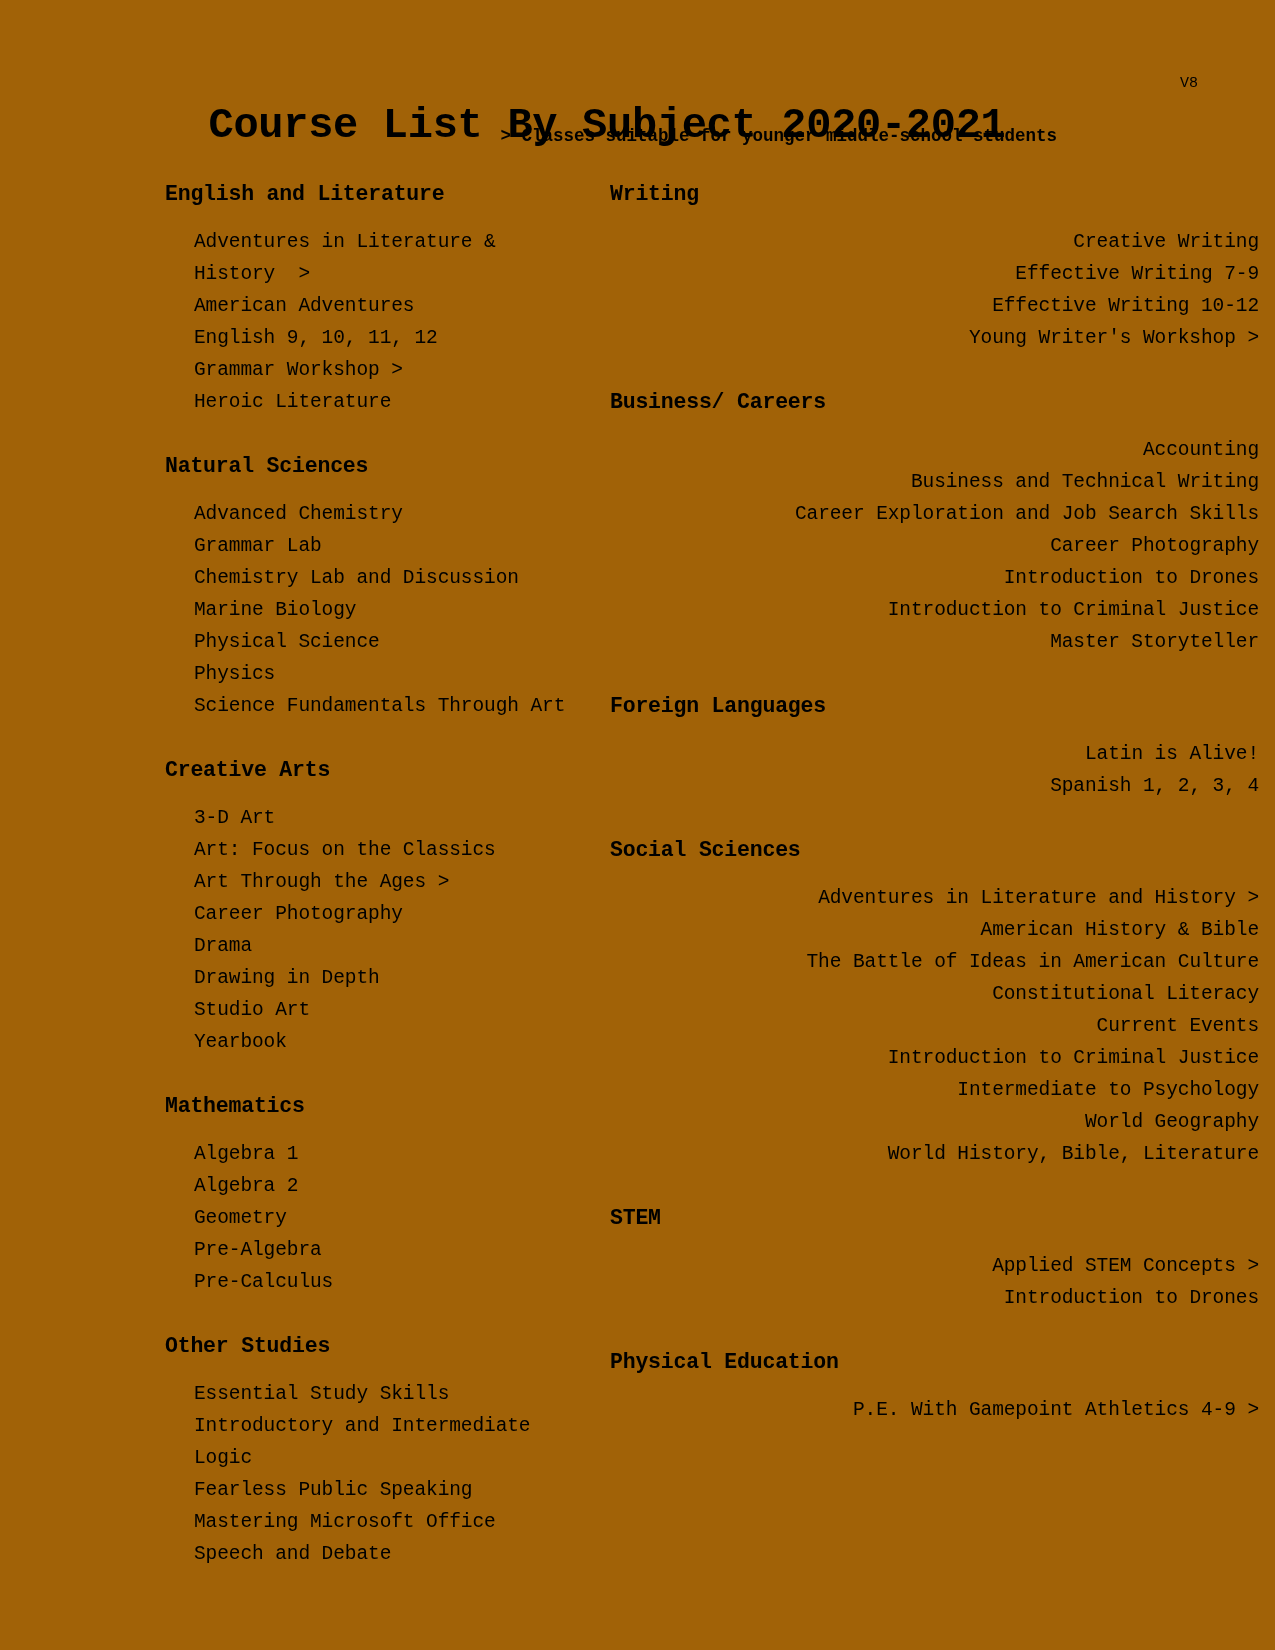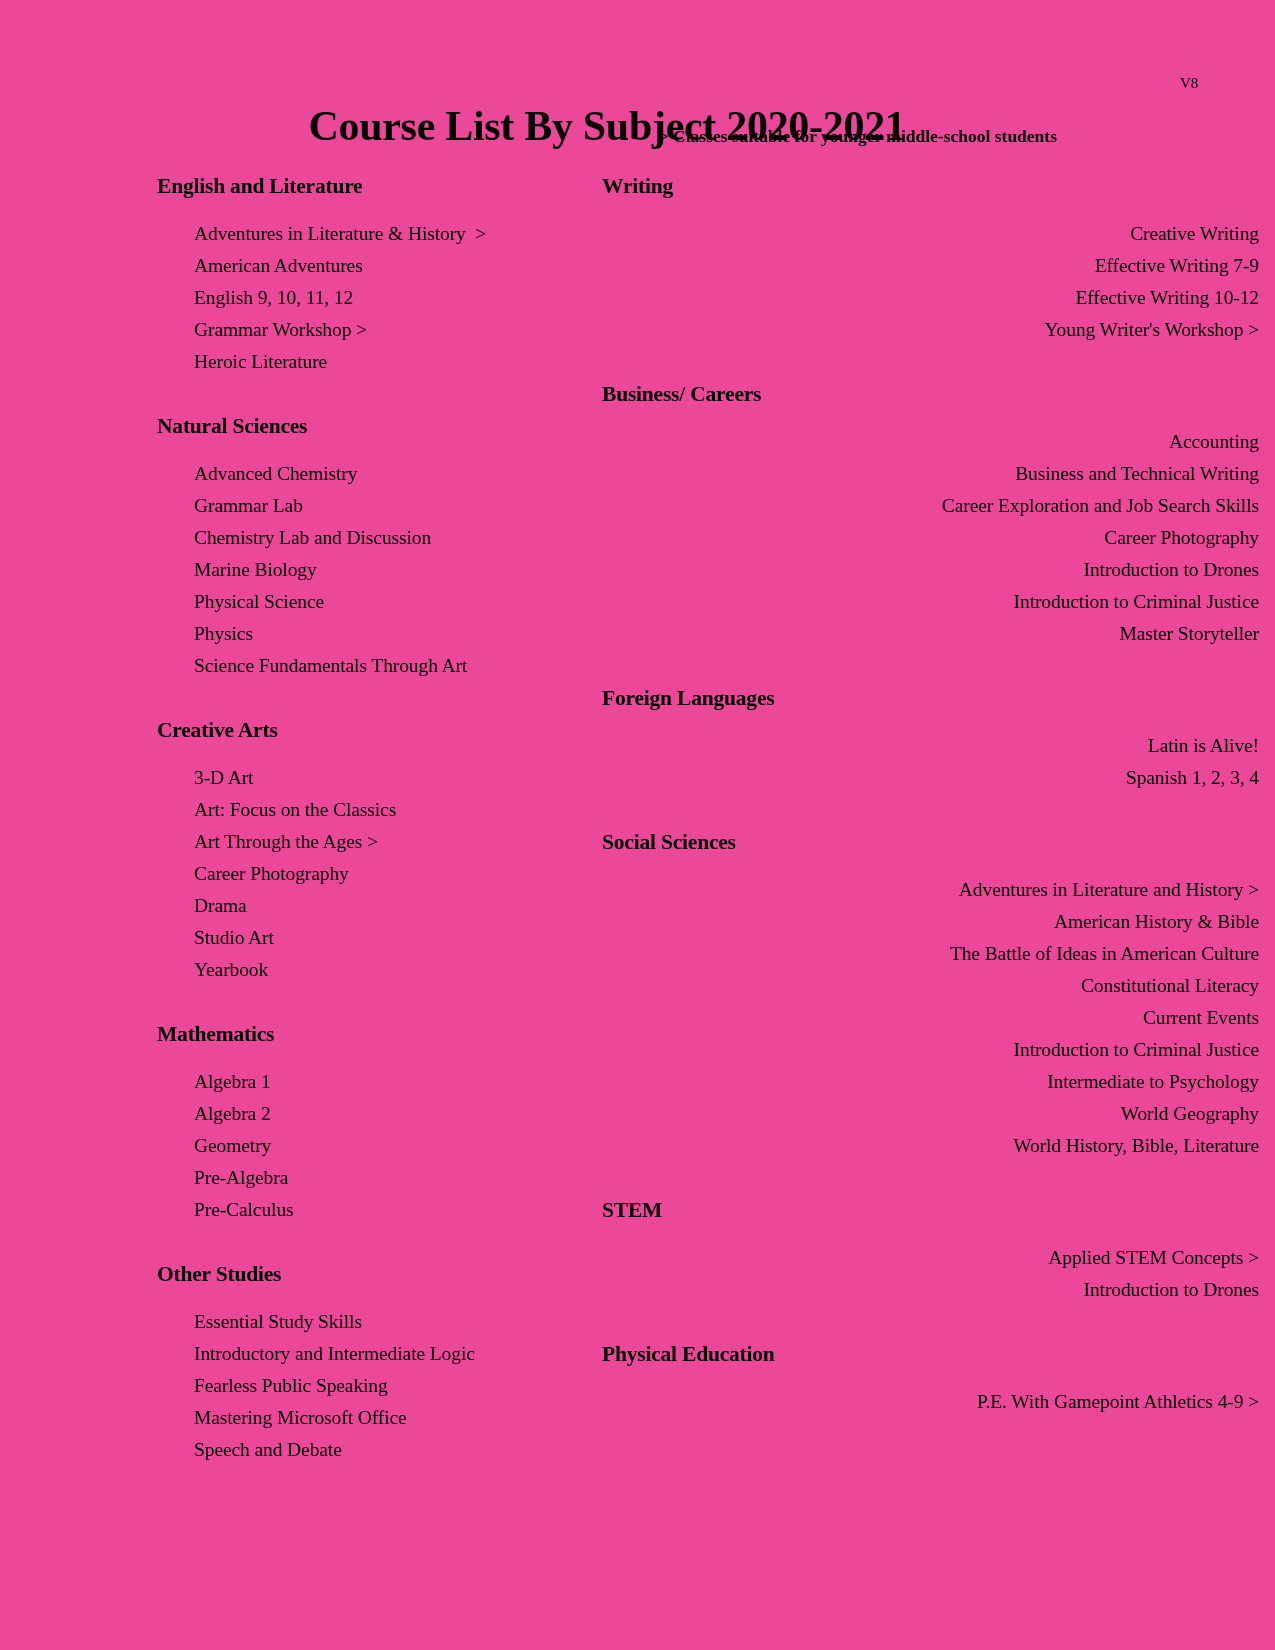--- a/index.html
+++ b/index.html
@@ -4,23 +4,23 @@
 <style>
   html, body {
     margin: 0;
     padding: 0;
     background: #ffffff;
   }
   .page {
     position: relative;
     width: 1275px;
     height: 1650px;
-    background: #ec4899;
+    background: #a16207;
     color: #000000;
-    font-family: Liberation Serif, serif;
+    font-family: Liberation Mono, monospace;
     overflow: hidden;
   }
   .version {
     position: absolute;
     top: 76px;
     left: 1180px;
     font-size: 15px;
     line-height: 1;
     color: #000000;
   }
@@ -56,21 +56,21 @@
   .col {
     display: block;
   }
   .col-left  { width: 445px; flex: 0 0 445px; }
   .col-right { flex: 1 1 auto; }
   section.subject {
     margin: 0 0 32px 0;
     padding: 0;
   }
   section.subject h2 {
-    margin: 0;
+    margin: 8px;
     padding: 0;
     font-size: 21.5px;
     font-weight: 700;
     line-height: 32px;
     letter-spacing: -0.2px;
   }
   ul.courses {
     list-style: none;
     margin: 16px;
     padding: 0 0 0 21px;
@@ -124,20 +124,21 @@
     </section>
 
     <section class="subject">
       <h2>Creative Arts</h2>
       <ul class="courses">
             <li>3-D Art</li>
             <li>Art: Focus on the Classics</li>
             <li>Art Through the Ages &gt;</li>
             <li>Career Photography</li>
             <li>Drama</li>
+            <li>Drawing in Depth</li>
             <li>Studio Art</li>
             <li>Yearbook</li>
           </ul>
     </section>
 
     <section class="subject">
       <h2>Mathematics</h2>
       <ul class="courses">
             <li>Algebra 1</li>
             <li>Algebra 2</li>

